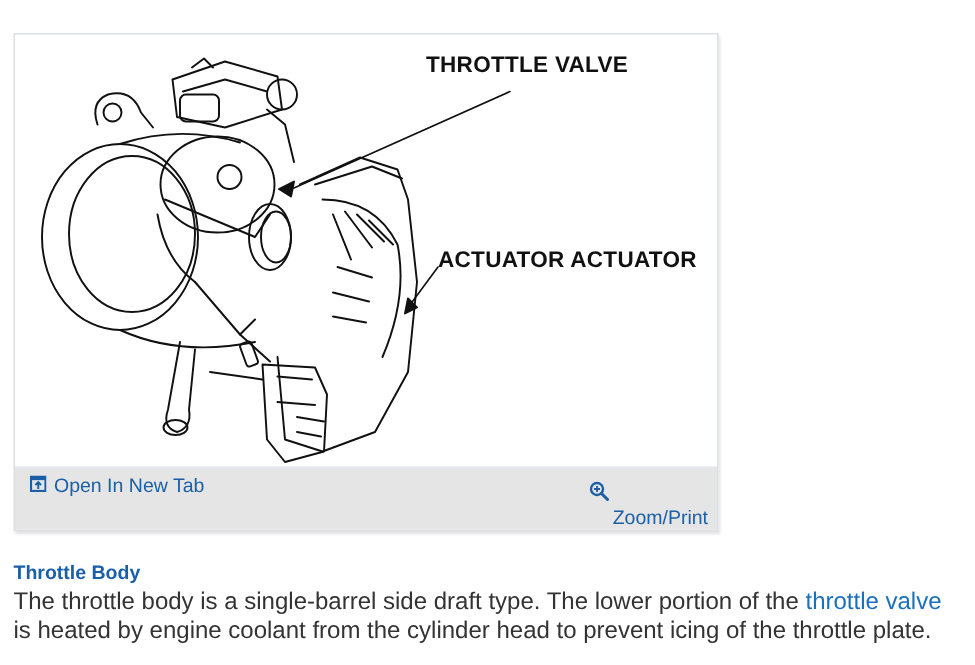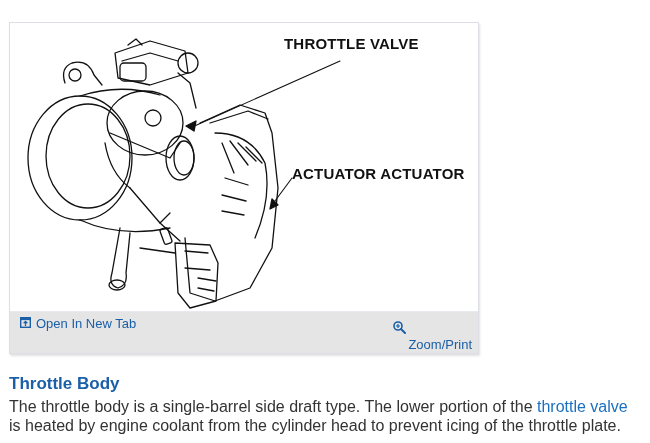--- a/index.html
+++ b/index.html
@@ -15,21 +15,21 @@
   .label-valve { left: 274px; top: 12px; font-size: 15px; }
   .label-tp { left: 282px; top: 143px; font-size: 15px; line-height: 15px; }
   .card-footer { position: absolute; left: 0; bottom: 0; width: 100%; height: 42px;
                  background: #e5e5e5; border-top: 1px solid #e7ebf0; box-sizing: border-box; }
   .footer-link { position: absolute; top: 4px; font-size: 13px; color: #1a5fa8;
                  text-decoration: none; cursor: pointer; display: flex; align-items: center; }
   .open-tab { left: 10px; }
   .zoom-print { right: 6px; top: 2px; }
   .icon { display: inline-block; margin-right: 5px; }
   .section { position: absolute; left: 9px; top: 374px; width: 630px; }
-  .section-title { font-size: 17px; font-weight: bold; color: #1a5fa8; margin: 0 0 3px 0; }
+  .section-title { font-size: 13px; font-weight: bold; color: #1a5fa8; margin: 0 0 3px 0; }
   .section-body { font-size: 16px; color: #333; line-height: 19px; margin: 0; }
   .inline-link { color: #1a6fbf; text-decoration: none; cursor: pointer; }
 </style>
 </head>
 <body>
 
 <div class="card">
   <div class="figure">
     <svg width="468" height="306" viewBox="0 0 468 306">
       <g fill="none" stroke="#111" stroke-width="1.3" stroke-linejoin="round" stroke-linecap="round">

